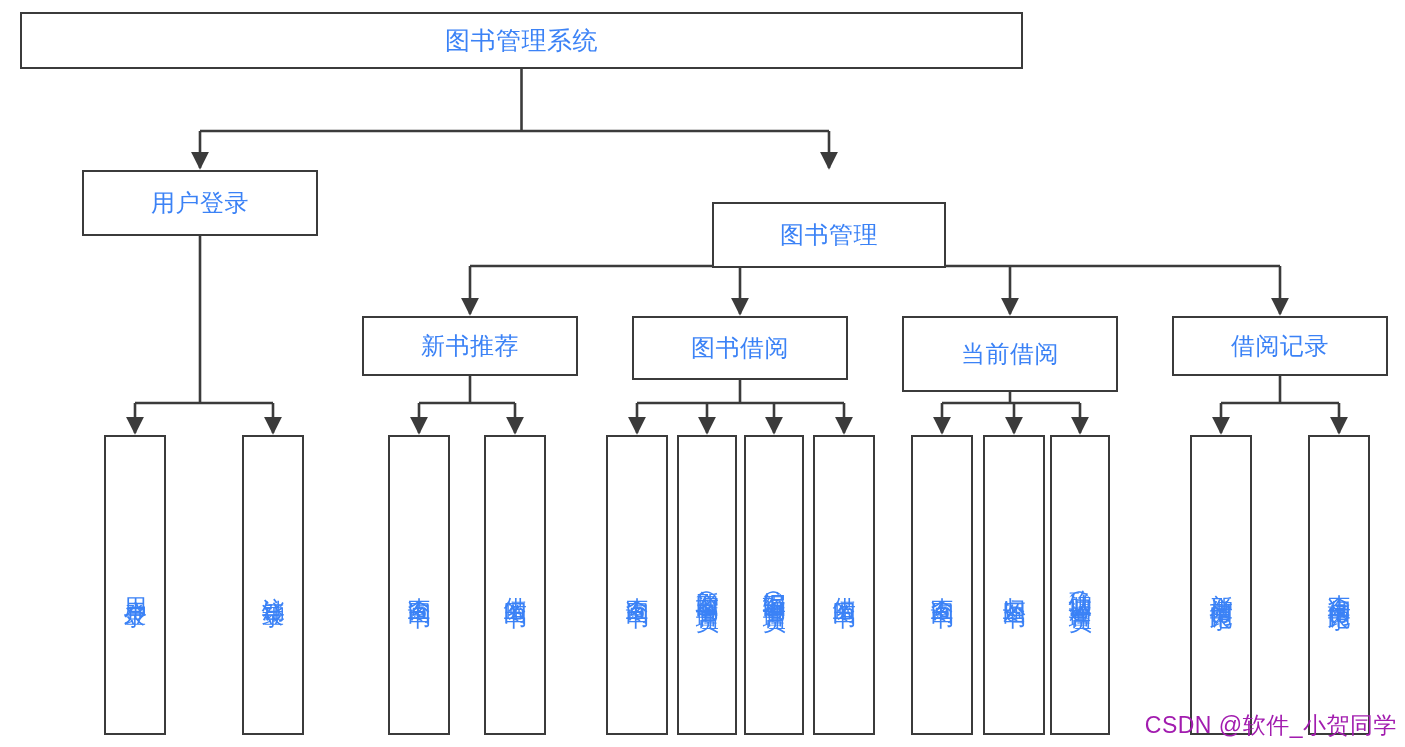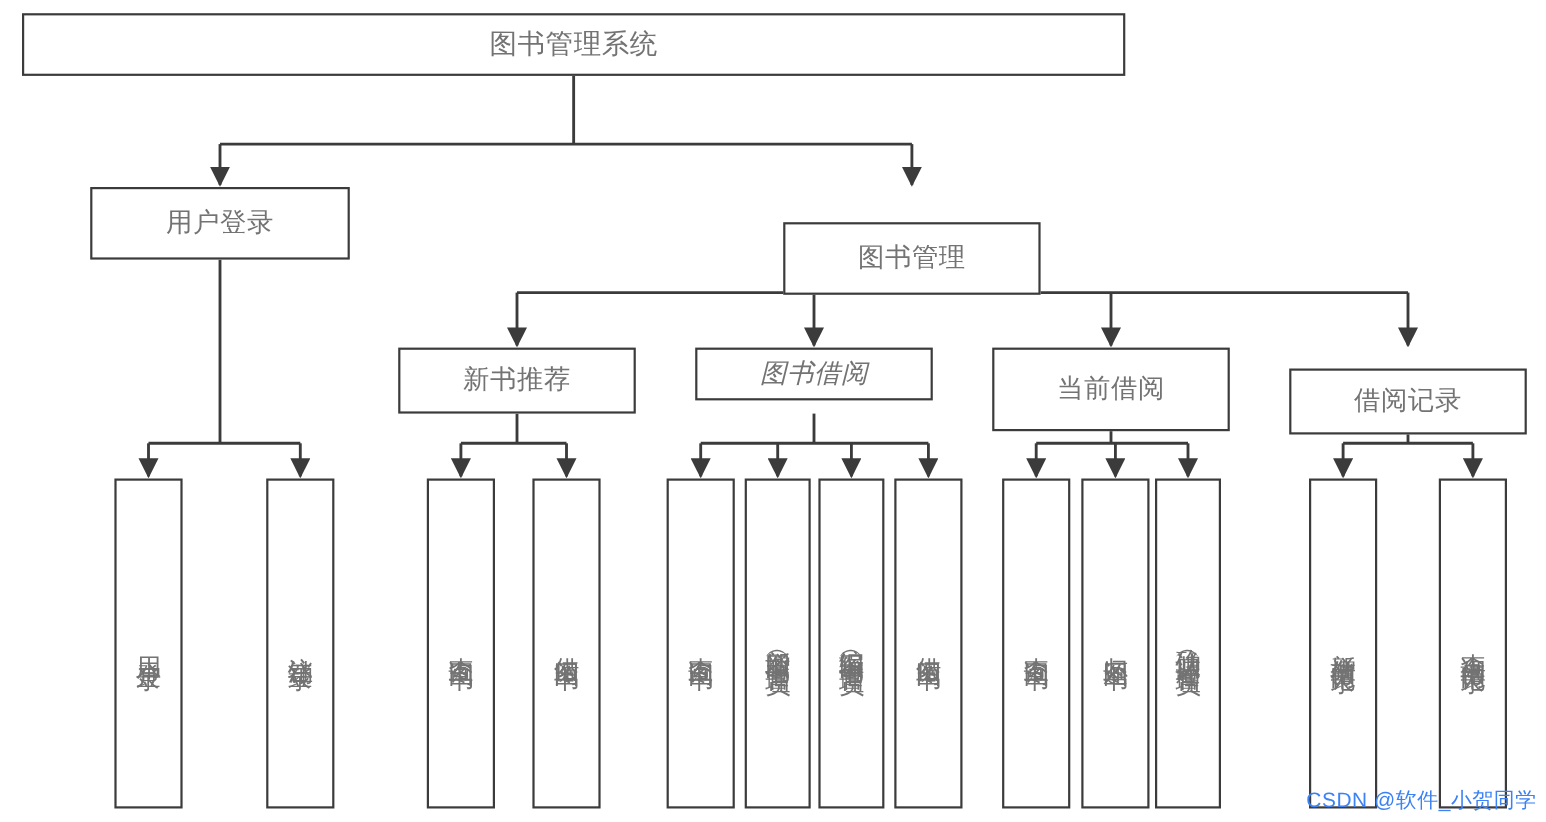--- a/index.html
+++ b/index.html
@@ -25,21 +25,21 @@
     height: 747px;
   }
   .node {
     position: absolute;
     box-sizing: border-box;
     background: #ffffff;
     border: 2.5px solid #3b3b3b;
     display: flex;
     align-items: center;
     justify-content: center;
-    color: #737373;
+    color: #3b82f6;
     z-index: 2;
   }
   .node-label {
     display: block;
     text-align: center;
     line-height: 1.18;
     white-space: pre;
   }
   .node.horizontal .node-label {
     font-size: 24px;
@@ -59,22 +59,22 @@
     font-size: 23px;
     line-height: 1.1;
     letter-spacing: 3px;
     white-space: normal;
     max-height: 100%;
   }
   #watermark {
     position: absolute;
     right: 8px;
     bottom: 6px;
-    font-size: 19px;
-    color: #3b82f6;
+    font-size: 23px;
+    color: #a21caf;
     letter-spacing: 0.5px;
     z-index: 5;
     white-space: nowrap;
     text-align: center;
   }
 </style>
 </head>
 <body>
 
 <div id="diagram-root">
@@ -128,27 +128,27 @@
       </div>
       <div class="node horizontal" style="left: 82px; top: 170px; width: 236px; height: 66px;">
         <span class="node-label">用户登录</span>
       </div>
       <div class="node horizontal" style="left: 712px; top: 170px; width: 234px; height: 66px; margin-top: 32px;">
         <span class="node-label">图书管理</span>
       </div>
       <div class="node horizontal" style="left: 362px; top: 316px; width: 216px; height: 60px;">
         <span class="node-label">新书推荐</span>
       </div>
-      <div class="node horizontal" style="left: 632px; top: 316px; width: 216px; height: 48px; font-style: italic;">
+      <div class="node horizontal" style="left: 632px; top: 316px; width: 216px; height: 64px;">
         <span class="node-label">图书借阅</span>
       </div>
       <div class="node horizontal" style="left: 902px; top: 316px; width: 216px; height: 76px;">
         <span class="node-label">当前借阅</span>
       </div>
-      <div class="node horizontal" style="left: 1172px; top: 316px; width: 216px; height: 60px; margin-top: 19px;">
+      <div class="node horizontal" style="left: 1172px; top: 316px; width: 216px; height: 60px;">
         <span class="node-label">借阅记录</span>
       </div>
       <div class="node vertical" style="left: 104px; top: 435px; width: 62px; height: 300px;">
         <span class="node-label">用户登录</span>
       </div>
       <div class="node vertical" style="left: 242px; top: 435px; width: 62px; height: 300px;">
         <span class="node-label">注销登录</span>
       </div>
       <div class="node vertical" style="left: 388px; top: 435px; width: 62px; height: 300px;">
         <span class="node-label">查询图书</span>

